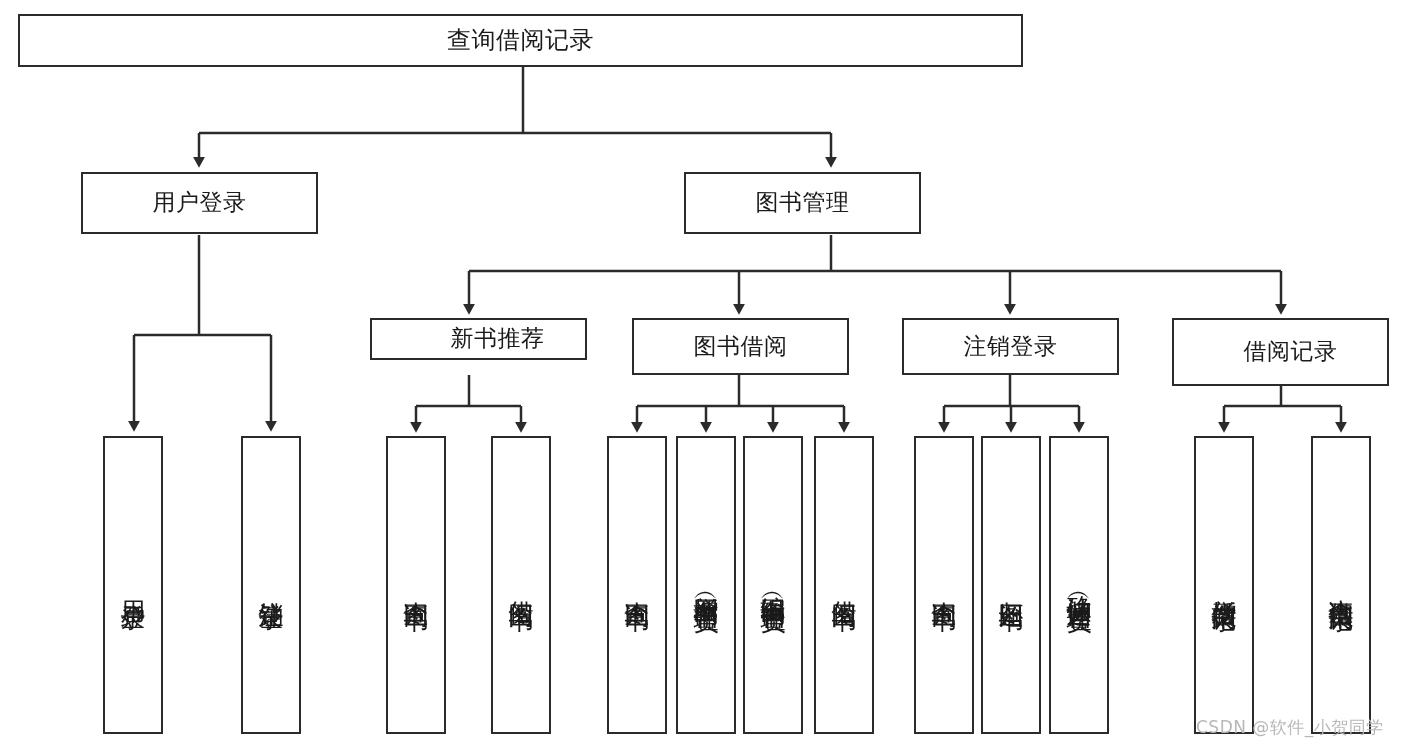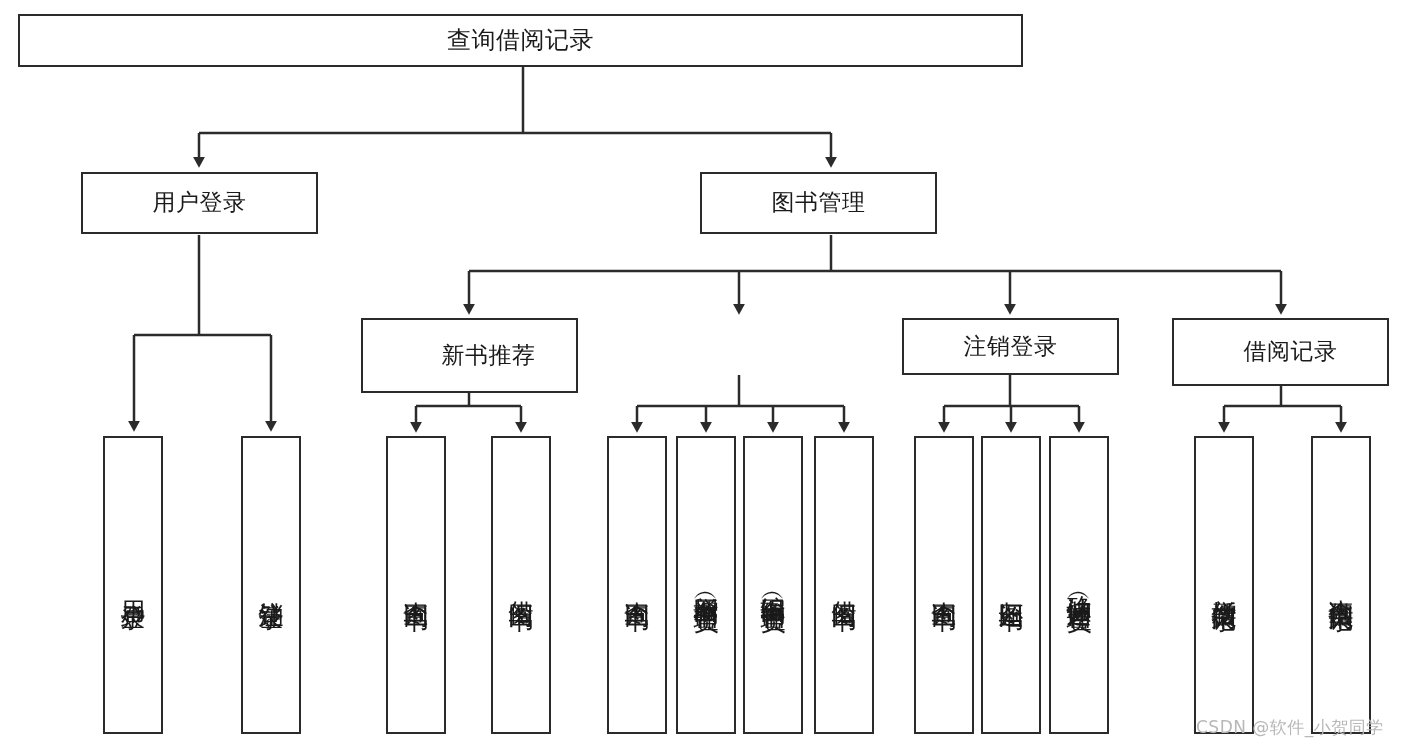--- a/index.html
+++ b/index.html
@@ -127,26 +127,29 @@
     </g>
   </svg>
 
   <div class="node horiz root" style="left:18px; top:14px; width:1005px; height:53px;">
     <span class="label">查询借阅记录</span>
   </div>
 
   <div class="node horiz" style="left:81px; top:172px; width:237px; height:62px;">
     <span class="label">用户登录</span>
   </div>
-  <div class="node horiz" style="left:700px; top:172px; width:237px; height:62px;">
+  <div class="node horiz" style="left:684px; top:172px; width:237px; height:62px;">
     <span class="label">图书管理</span>
   </div>
 
-  <div class="node horiz" style="left:361px; top:318px; width:217px; height:75px;padding-left:38px;">
+  <div class="node horiz" style="left:370px; top:318px; width:217px; height:42px;padding-left:38px;">
     <span class="label">新书推荐</span>
+  </div>
+  <div class="node horiz" style="left:632px; top:318px; width:217px; height:57px;">
+    <span class="label">图书借阅</span>
   </div>
   <div class="node horiz" style="left:902px; top:318px; width:217px; height:57px;">
     <span class="label">注销登录</span>
   </div>
   <div class="node horiz" style="left:1172px; top:318px; width:217px; height:68px;padding-left:20px;">
     <span class="label">借阅记录</span>
   </div>
 
   <div class="node vert" style="left:103px; top:436px; width:60px; height:298px;">
     <span class="label">用户登录</span>

